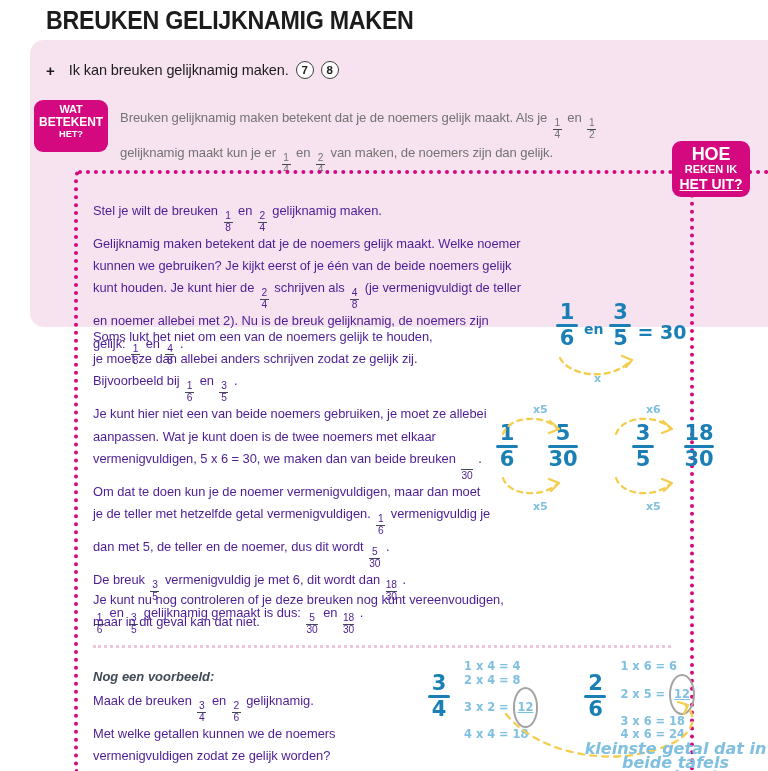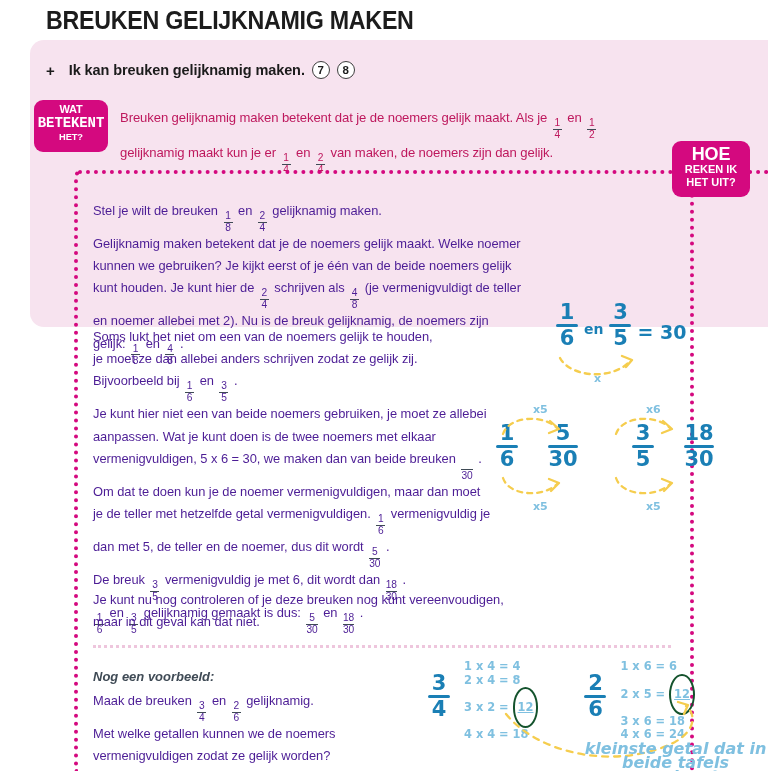--- a/index.html
+++ b/index.html
@@ -31,59 +31,59 @@
   
   .objective {
     position: absolute; left: 46px; top: 61px;
     display: flex; align-items: center; gap: 7px;
   }
   .obj-plus {
     font-size: 15px; font-weight: 700; color: #1c1c1c; line-height: 1;
     margin-right: 7px;
   }
   .obj-text {
-    font-size: 14.5px; font-weight: 700; color: #1c1c1c;
+    font-size: 14.5px; font-weight: 400; color: #1c1c1c;
     letter-spacing: -0.1px;
   }
   .circle-num {
     width: 18px; height: 18px; border-radius: 50%;
     border: 1.4px solid #3e3e3e; background: #fff;
     display: inline-flex; align-items: center; justify-content: center;
     font-size: 11.5px; font-weight: 700; color: #1c1c1c;
   }
 
   
   .wat-badge {
     position: absolute; left: 34px; top: 100px;
     width: 74px; height: 52px;
     background: #d4097f; border-radius: 9px;
     color: #fff; text-align: center;
     padding-top: 4px;
   }
   .wat-badge .l1 { font-size: 11px; font-weight: 700; letter-spacing: -0.2px; line-height: 1.03; }
-  .wat-badge .l2 { font-size: 14px; font-weight: 600; line-height: 1.18; letter-spacing: -0.1px; font-family: Liberation Mono, monospace; }
+  .wat-badge .l2 { font-size: 12px; font-weight: 600; line-height: 1.18; letter-spacing: -0.1px; }
   .wat-badge .l3 { font-size: 9.3px; font-weight: 600; line-height: 1.18; letter-spacing: -0.1px; }
 
   .wat-text {
     position: absolute; left: 120px; top: 105px; width: 520px;
-    font-size: 13.1px; color: #be185d; line-height: 26px;
+    font-size: 13.1px; color: #737373; line-height: 26px;
     letter-spacing: -0.1px;
   }
 
   
   .hoe-badge {
     position: absolute; left: 672px; top: 141px;
     width: 78px; height: 56px;
     background: #d4097f; border-radius: 9px;
     color: #fff; text-align: center; padding-top: 4px;
     z-index: 6;
   }
   .hoe-badge .l1 { font-size: 18px; font-weight: 900; letter-spacing: -0.2px; line-height: 1.0; }
   .hoe-badge .l2 { font-size: 11px; font-weight: 600; line-height: 1.2; }
-  .hoe-badge .l3 { font-size: 11px; font-weight: 600; line-height: 1.2; }
+  .hoe-badge .l3 { font-size: 14px; font-weight: 600; line-height: 1.2; text-decoration: underline; }
 
   
   .dotted-box {
     position: absolute; left: 74px; top: 170px;
     width: 694px; height: 601px;
     border-top: 4px dotted #d4097f;
     border-left: 4px dotted #d4097f;
     border-top-left-radius: 6px;
   }
   .dotted-right {
@@ -157,21 +157,21 @@
   .tbl-group { display: flex; gap: 14px; align-items: flex-start; }
   .tbl-lines { font-size: 11.4px; line-height: 13.6px; color: #7fc0e0; font-weight: 700;
                font-family: "DejaVu Sans", sans-serif; white-space: pre; }
   .caption {
     position: absolute; left: 583px; top: 742px;
     font-size: 16px; color: #7fc0e0; font-weight: 700; font-style: italic;
     font-family: "DejaVu Sans", sans-serif; line-height: 14px; text-align: center;
   }
 
   .circ-hl {
-    display: inline-block; border: 2px solid #14532d; border-radius: 50%;
+    display: inline-block; border: 2px solid #a3a3a3; border-radius: 50%;
     padding: 12px 3px; line-height: 13px; text-decoration: underline;
   }
 
   svg.deco { position: absolute; overflow: visible; pointer-events: none; }
 </style>
 </head>
 <body>
 
 <div class="page">
 

